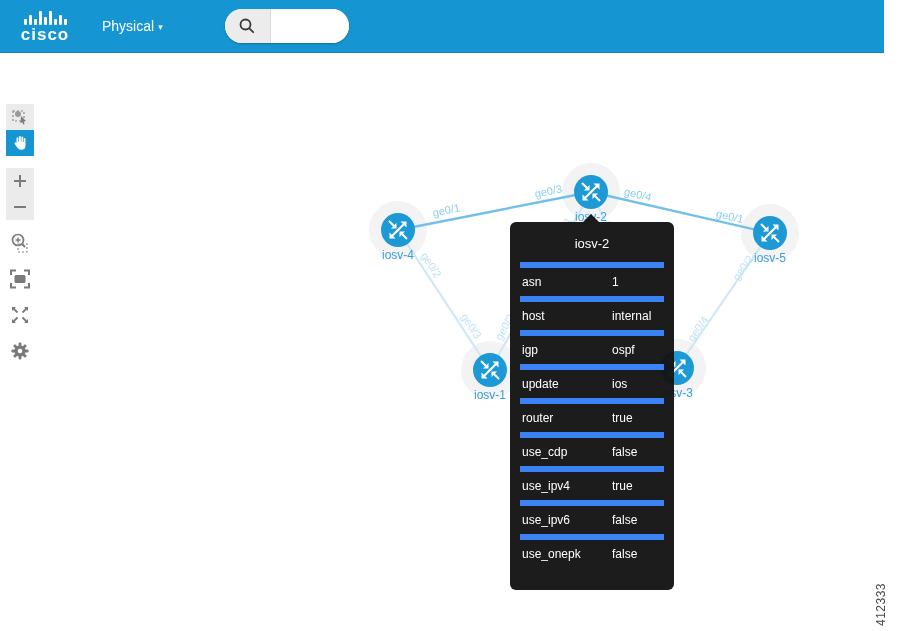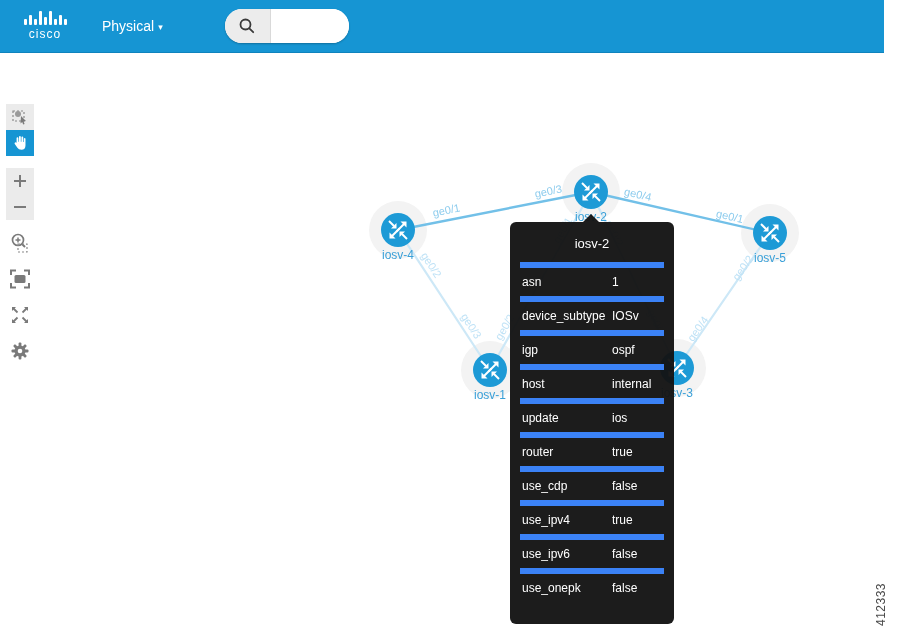--- a/index.html
+++ b/index.html
@@ -10,21 +10,21 @@
   }
   
   .app-header{
     position:absolute;left:0;top:0;width:884px;height:52px;
     background:#1695d3;display:flex;align-items:center;z-index:30;
     border-bottom:1px solid #0f83bd;
   }
   .brand{display:flex;flex-direction:column;align-items:center;margin-left:14px;width:62px;}
   .brand-bars{display:flex;align-items:flex-end;gap:2px;height:15px;margin-bottom:1px;}
   .brand-bars span{width:3px;background:#fff;display:block;border-radius:1px;}
-  .brand-text{color:#fff;font-weight:normal;font-size:12px;letter-spacing:1px;line-height:17px;}
+  .brand-text{color:#fff;font-weight:bold;font-size:17px;letter-spacing:1px;line-height:17px;}
   .view-selector{
     color:#fff;font-size:14px;margin-left:26px;display:flex;align-items:center;gap:4px;cursor:pointer;justify-content:space-between;
   }
   .caret{font-size:9px;position:relative;top:1px;}
   .search-pill{
     margin-left:62px;width:124px;height:34px;border-radius:17px;overflow:hidden;
     display:flex;background:#fff;box-shadow:0 1px 2px rgba(0,0,0,0.25);
   }
   .search-icon-seg{width:45px;background:#ececec;display:flex;align-items:center;justify-content:center;border-right:1px solid #d9d9d9;}
   .search-pill input{
@@ -245,32 +245,28 @@
   </g>
 </svg>
 
 <div class="node-tooltip">
   <div class="tt-title">iosv-2</div>
   <div class="tt-row">
       <span class="tt-key">asn</span>
       <span class="tt-val">1</span>
     </div>
   <div class="tt-row">
-      <span class="tt-key">device_subtype</span>
-      <span class="tt-val">IOSv</span>
+      <span class="tt-key">host</span>
+      <span class="tt-val">internal</span>
     </div>
   <div class="tt-row">
       <span class="tt-key">igp</span>
       <span class="tt-val">ospf</span>
     </div>
   <div class="tt-row">
-      <span class="tt-key">host</span>
-      <span class="tt-val">internal</span>
-    </div>
-  <div class="tt-row">
       <span class="tt-key">update</span>
       <span class="tt-val">ios</span>
     </div>
   <div class="tt-row">
       <span class="tt-key">router</span>
       <span class="tt-val">true</span>
     </div>
   <div class="tt-row">
       <span class="tt-key">use_cdp</span>
       <span class="tt-val">false</span>

